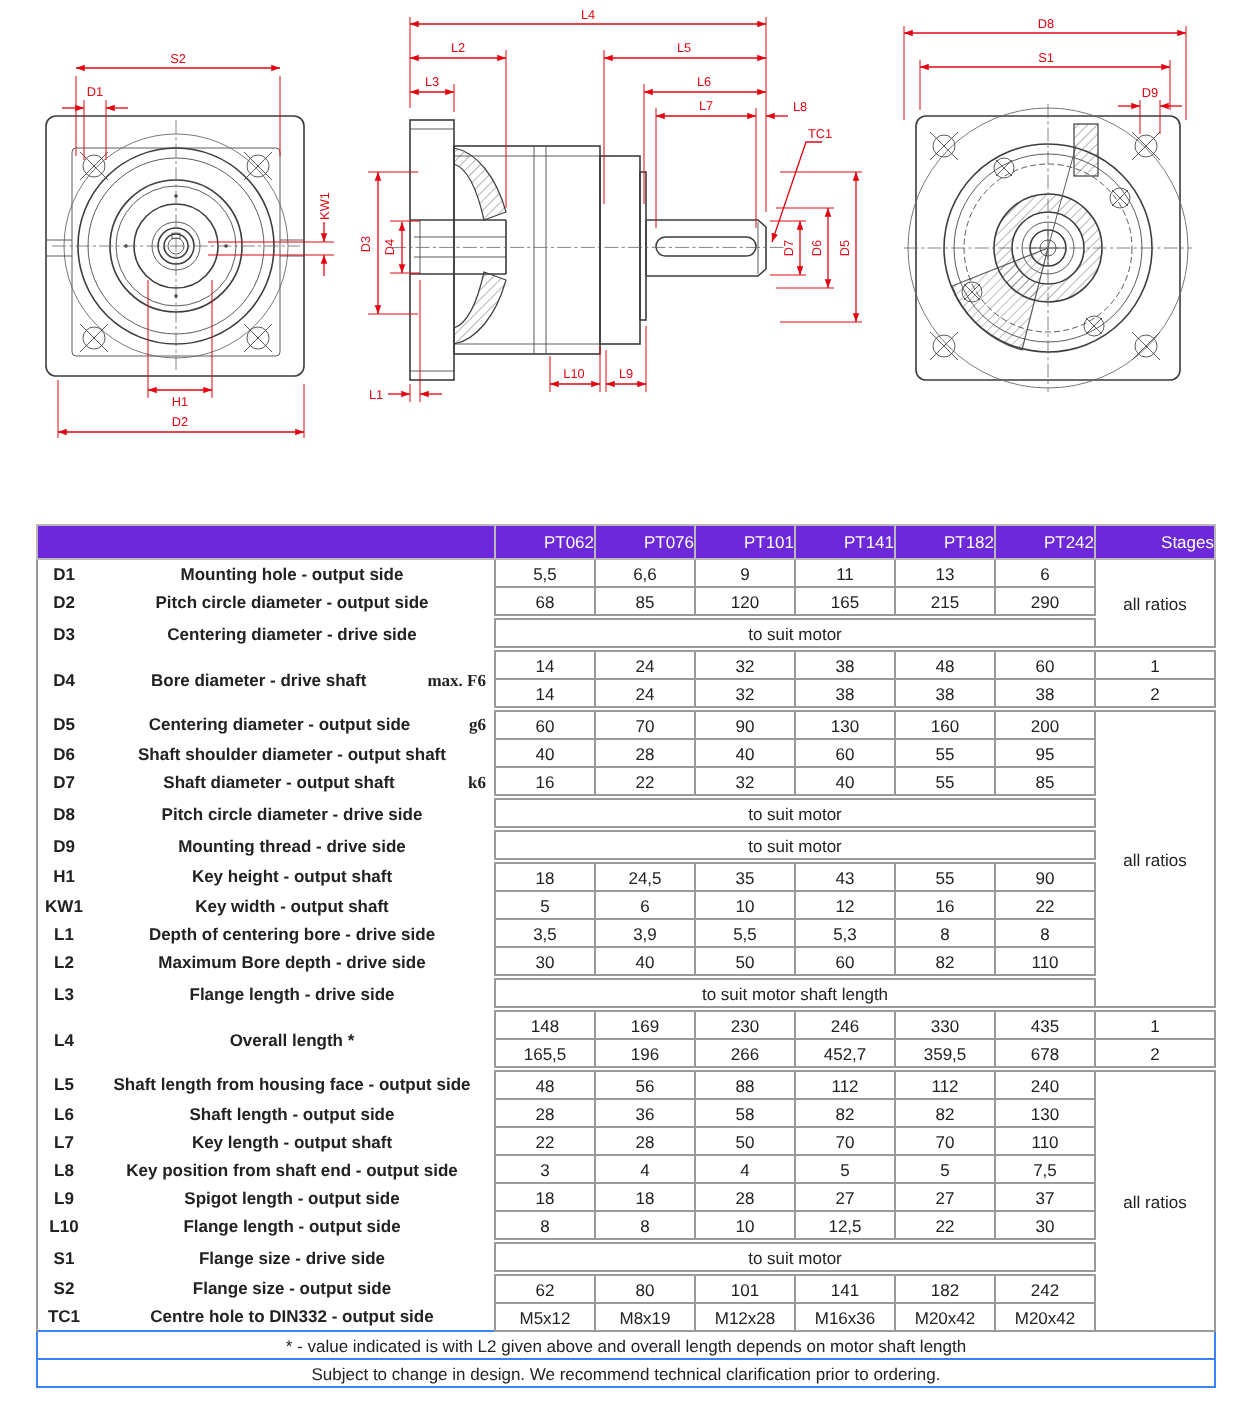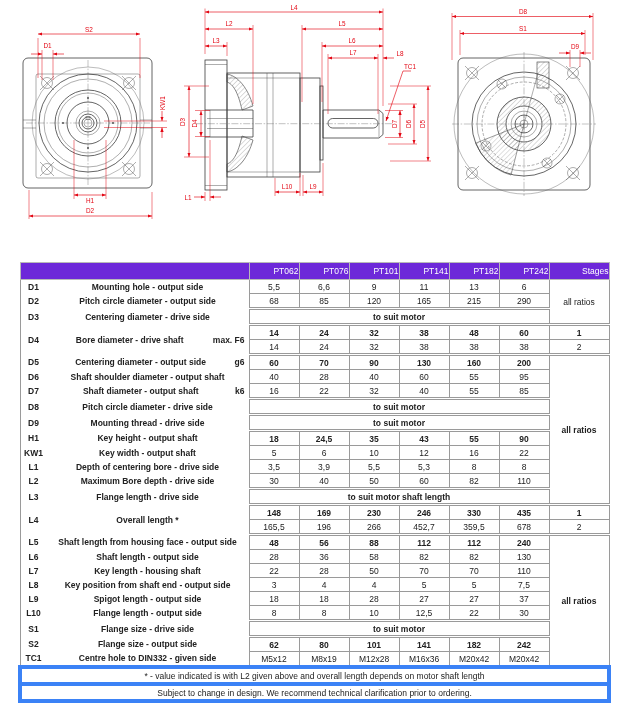--- a/index.html
+++ b/index.html
@@ -19,23 +19,23 @@
   .section{position:absolute;left:18px;top:258px;width:589px;}
   .titlebar{background:#d8d8d8;height:24px;line-height:24px;padding-left:8px;font-size:13.5px;font-weight:bold;color:#151515;box-sizing:border-box;}
   table.dims{border-collapse:collapse;width:589px;margin-top:4px;table-layout:fixed;color:#222;}
   table.dims th{background:#6d28d9;color:#fff;font-size:8.5px;font-weight:normal;height:16px;border:1px solid #b9b9b9;padding:0;text-align:right;}
   table.dims td{height:13px;padding:0;vertical-align:middle;font-size:8.5px;text-align:center;}
   td.v{border:1px solid #9a9a9a;}
   td.lbl{border-left:1px solid #9a9a9a;border-right:1px solid #9a9a9a;border-top:none;border-bottom:none;text-align:left;font-weight:bold;padding:0 3px 0 4px;}
   .lbl-in{display:flex;align-items:center;}
   .code{width:26px;flex:none;}
   .desc{flex:1;}
-  .qual{flex:none;font-weight:bold;padding-right:4px;}
-  tr.brk td.v{border-top:3px double #9a9a9a;font-weight:bold;}
-  td.foot{border:4px solid #3b82f6;font-size:8.3px;height:13px;}
+  .qual{flex:none;font-weight:bold;padding-right:4px;font-family:Liberation Serif, serif;}
+  tr.brk td.v{border-top:3px double #9a9a9a;}
+  td.foot{border:1px solid #3b82f6;font-size:8.3px;height:13px;}
 </style>
 </head>
 <body>
 
 <svg class="drawings" viewBox="0 0 624 252" xmlns="http://www.w3.org/2000/svg">
   <defs>
     <marker id="ar" viewBox="0 0 10 10" refX="9" refY="5" markerWidth="7.5" markerHeight="7.5" orient="auto-start-reverse">
       <path d="M0,1.6 L9,5 L0,8.4 Z" fill="#e30613"></path>
     </marker>
     <pattern id="h" width="3.4" height="3.4" patternUnits="userSpaceOnUse" patternTransform="rotate(45)">
@@ -534,21 +534,21 @@
           <td class="v">36</td>
           <td class="v">58</td>
           <td class="v">82</td>
           <td class="v">82</td>
           <td class="v">130</td>
         </tr>
         <tr>
           <td class="lbl" rowspan="1">
             <span class="lbl-in">
               <span class="code">L7</span>
-              <span class="desc">Key length - housing shaft</span>
+              <span class="desc">Key length - output shaft</span>
             </span>
           </td>
           <td class="v">22</td>
           <td class="v">28</td>
           <td class="v">50</td>
           <td class="v">70</td>
           <td class="v">70</td>
           <td class="v">110</td>
         </tr>
         <tr>
@@ -613,21 +613,21 @@
           <td class="v">80</td>
           <td class="v">101</td>
           <td class="v">141</td>
           <td class="v">182</td>
           <td class="v">242</td>
         </tr>
         <tr>
           <td class="lbl" rowspan="1">
             <span class="lbl-in">
               <span class="code">TC1</span>
-              <span class="desc">Centre hole to DIN332 - given side</span>
+              <span class="desc">Centre hole to DIN332 - output side</span>
             </span>
           </td>
           <td class="v">M5x12</td>
           <td class="v">M8x19</td>
           <td class="v">M12x28</td>
           <td class="v">M16x36</td>
           <td class="v">M20x42</td>
           <td class="v">M20x42</td>
         </tr>
         <tr>

